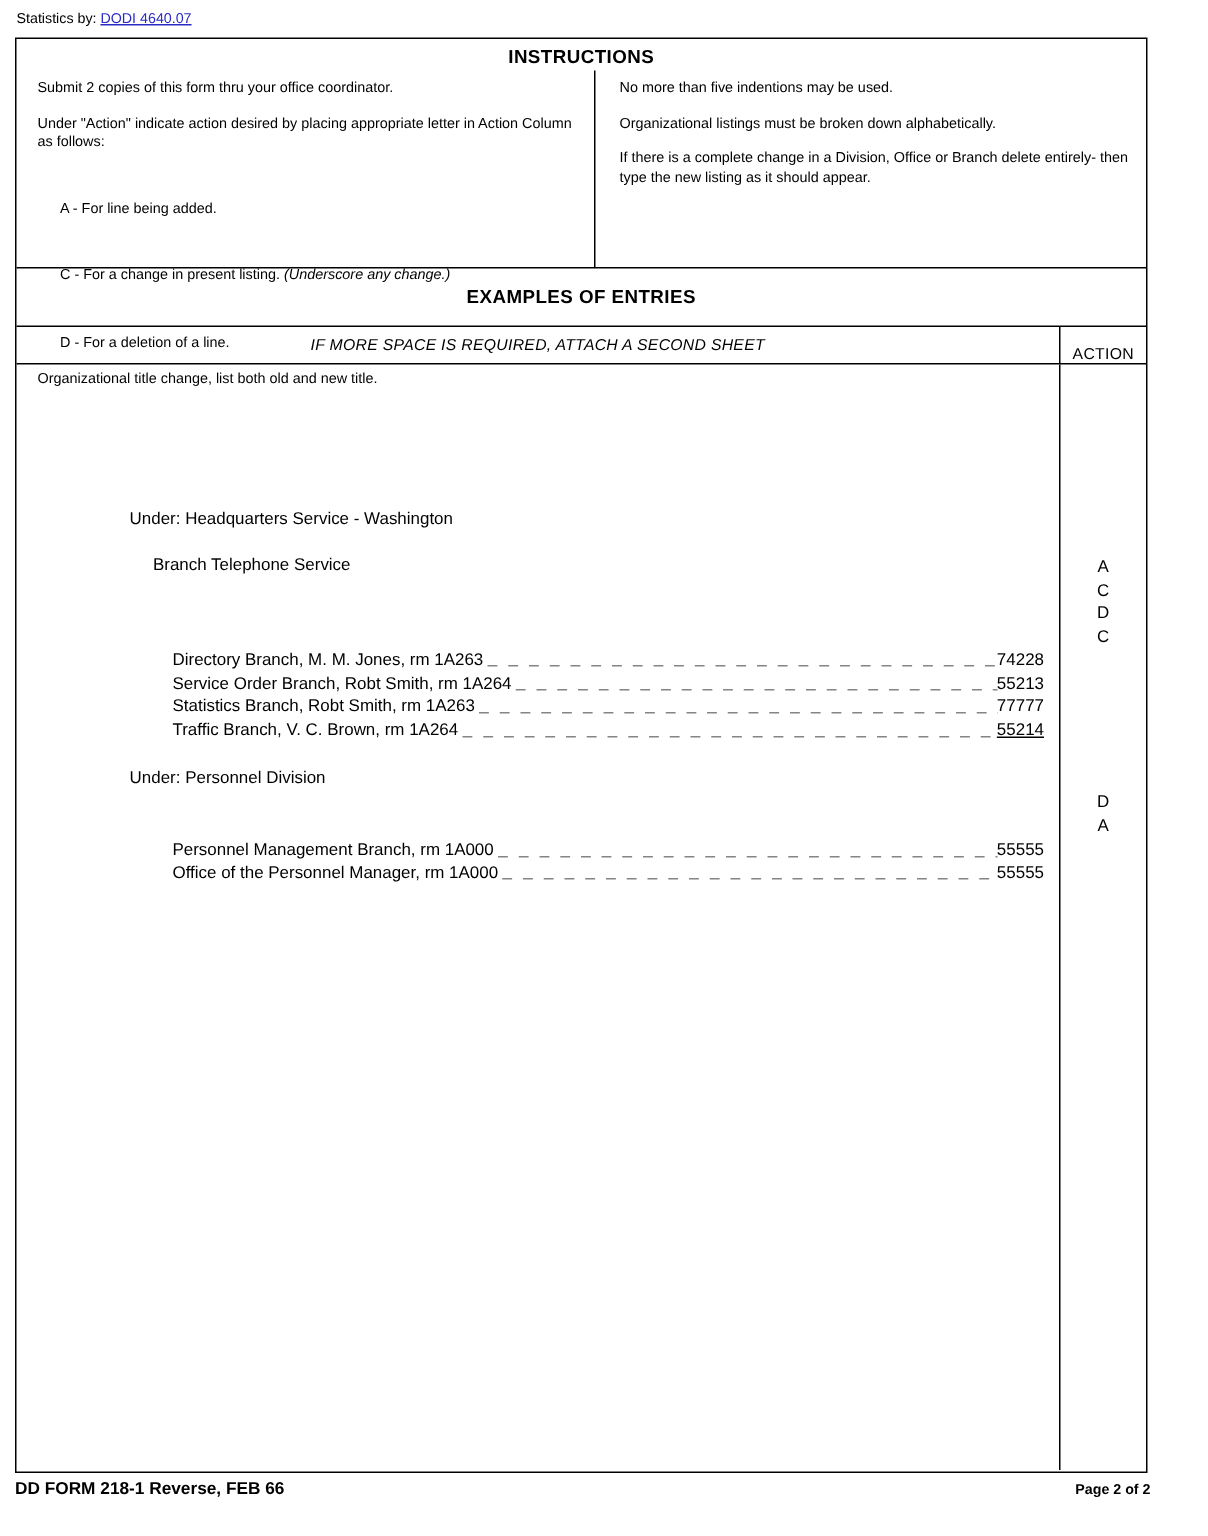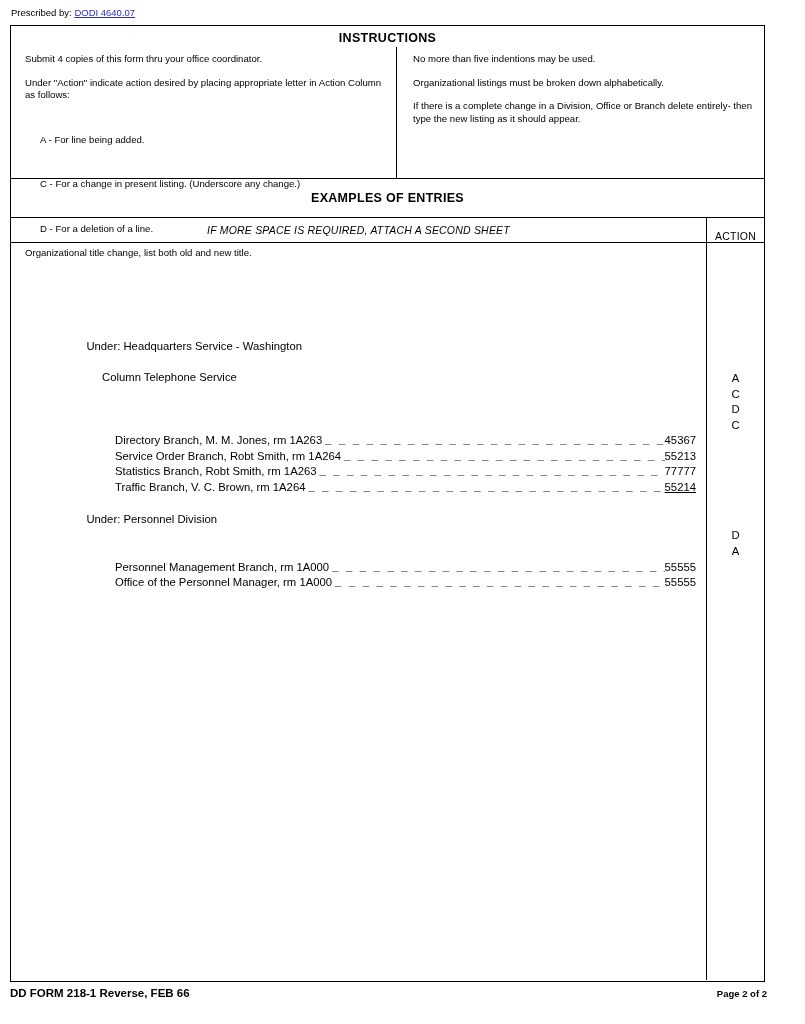--- a/index.html
+++ b/index.html
@@ -89,21 +89,21 @@
     margin: 0 0 11px 0;
     padding: 0;
     list-style: none;
   }
   .instr-list li {
     font-size: 9.6px;
     line-height: 12.6px;
     padding-left: 15px;
     margin-top: 32px;
   }
-  .ital { }
+  .ital { font-style: italic; }
 
   
   .examples-band {
     height: 39px;
     border-bottom: 1.4px solid #000;
     box-sizing: border-box;
     display: flex;
     align-items: center;
     justify-content: center;
   }
@@ -226,33 +226,33 @@
   }
   .footer .right-txt {
     font-size: 9.5px;
     font-weight: bold;
   }
 </style>
 </head>
 <body>
 
 <div class="prescribed">
-  <span>Prescribed by:</span>
+  <span>Statistics by:</span>
   <span class="link">DODI 4640.07</span>
 </div>
 
 <div class="form-box">
 
   <div class="instructions-section">
     <div class="instructions-title">INSTRUCTIONS</div>
 
     <div class="instructions-cols">
 
       <div class="instr-col left">
-        <p class="instr-p">Submit 4 copies of this form thru your office coordinator.</p>
+        <p class="instr-p">Submit 2 copies of this form thru your office coordinator.</p>
         <p class="instr-p tight">Under "Action" indicate action desired by placing appropriate letter in Action Column as follows:</p>
         <ul class="instr-list">
           <li><span>A - For line being added.</span></li>
           <li><span>C - For a change in present listing. </span><span class="ital">(Underscore any change.)</span></li>
           <li><span>D - For a deletion of a line.</span></li>
         </ul>
         <p class="instr-p">Organizational title change, list both old and new title.</p>
       </div>
 
       <div class="instr-col right">
@@ -277,27 +277,27 @@
     </div>
   </div>
 
   <div class="entries-body">
 
     <div class="entries-main">
 
       <div class="group" style="top:80px;">
         <div class="group-heading">
           <span>Under: Headquarters Service - Washington</span>
-          <span class="sub">Column Telephone Service</span>
+          <span class="sub">Branch Telephone Service</span>
         </div>
         <div style="height:17px;"></div>
         <div class="entry-row">
           <span class="entry-name">Directory Branch, M. M. Jones, rm 1A263</span>
           <span class="entry-leader">_ _ _ _ _ _ _ _ _ _ _ _ _ _ _ _ _ _ _ _ _ _ _ _ _ _ _ _ _ _ _ _ _ _ _ _ _ _ _ _ _ _ _ _ _ _ _ _ _ _ _ _ _ _ _ _ _ _ _ _</span>
-          <span class="entry-number">45367</span>
+          <span class="entry-number">74228</span>
         </div>
         <div class="entry-row">
           <span class="entry-name">Service Order Branch, Robt Smith, rm 1A264</span>
           <span class="entry-leader">_ _ _ _ _ _ _ _ _ _ _ _ _ _ _ _ _ _ _ _ _ _ _ _ _ _ _ _ _ _ _ _ _ _ _ _ _ _ _ _ _ _ _ _ _ _ _ _ _ _ _ _ _ _ _ _ _ _ _ _</span>
           <span class="entry-number">55213</span>
         </div>
         <div class="entry-row">
           <span class="entry-name">Statistics Branch, Robt Smith, rm 1A263</span>
           <span class="entry-leader">_ _ _ _ _ _ _ _ _ _ _ _ _ _ _ _ _ _ _ _ _ _ _ _ _ _ _ _ _ _ _ _ _ _ _ _ _ _ _ _ _ _ _ _ _ _ _ _ _ _ _ _ _ _ _ _ _ _ _ _</span>
           <span class="entry-number">77777</span>

